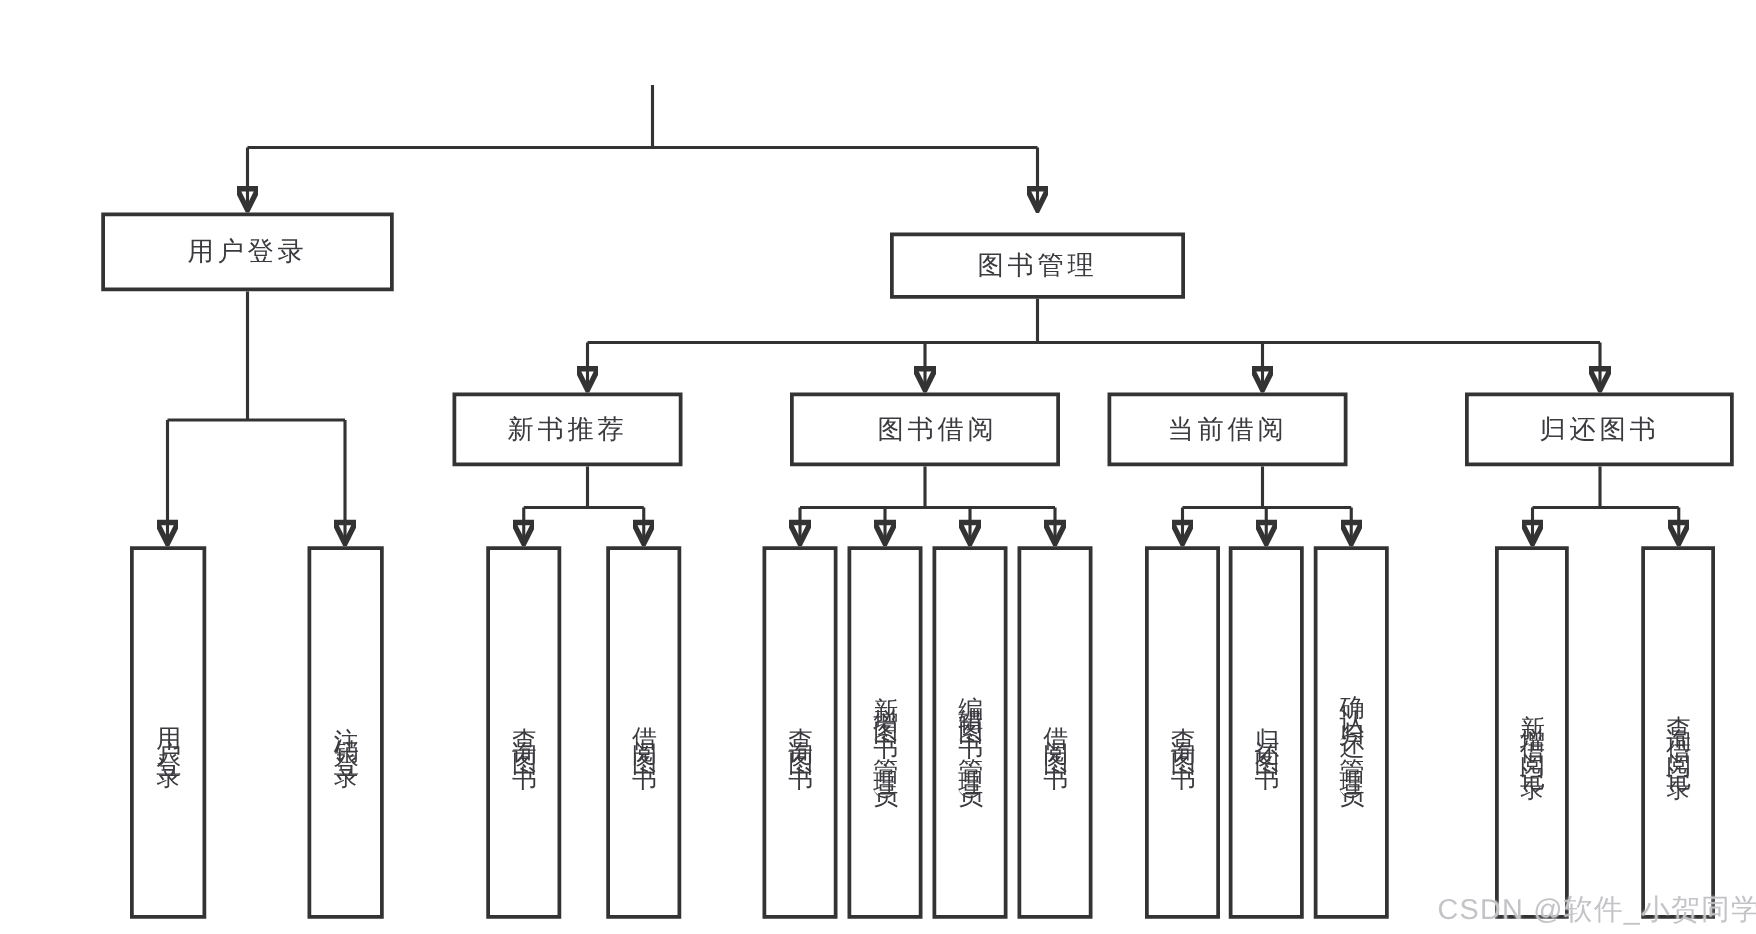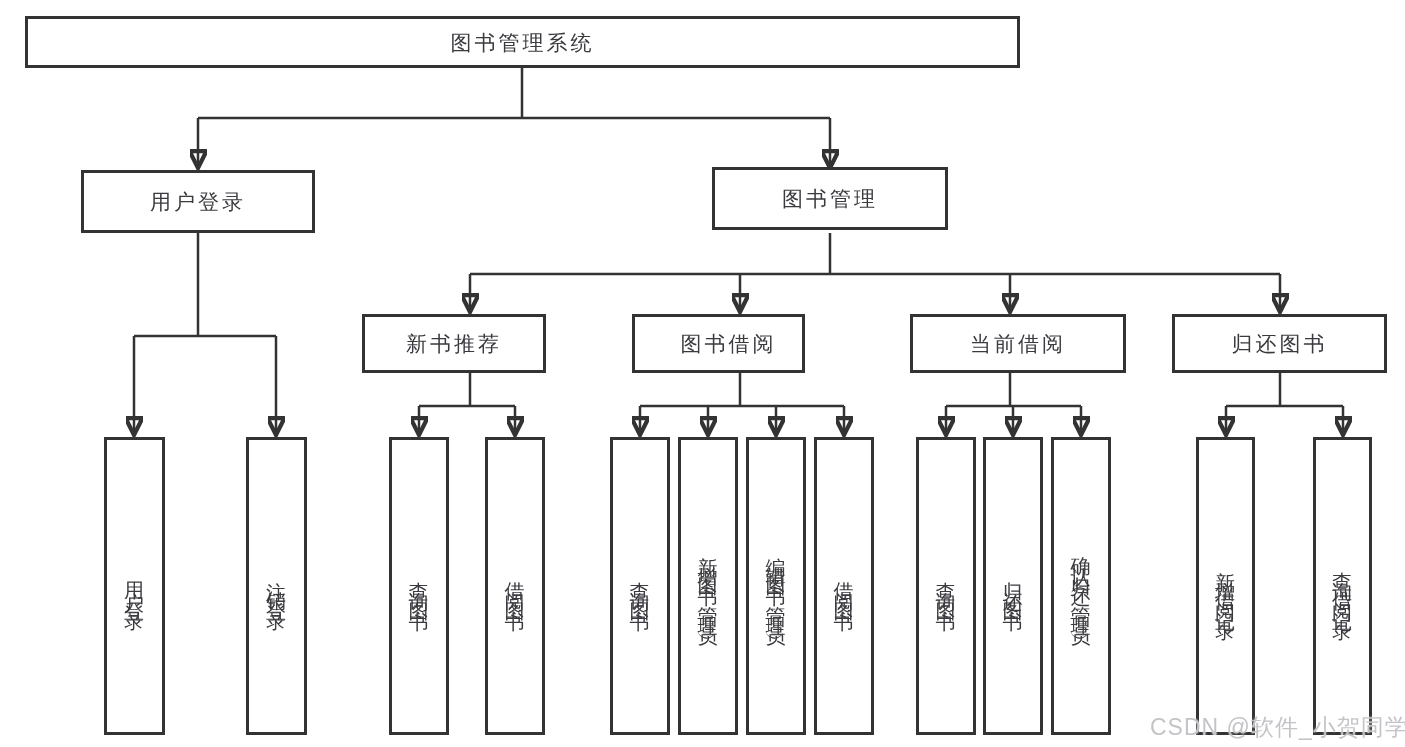--- a/index.html
+++ b/index.html
@@ -103,28 +103,27 @@
     <path d="M1010,373 V406 M946,406 H1081"></path>
     <line x1="946" y1="406" x2="946" y2="435" marker-end="url(#arrow)"></line>
     <line x1="1013" y1="406" x2="1013" y2="435" marker-end="url(#arrow)"></line>
     <line x1="1081" y1="406" x2="1081" y2="435" marker-end="url(#arrow)"></line>
 
     <path d="M1280,373 V406 M1226,406 H1343"></path>
     <line x1="1226" y1="406" x2="1226" y2="435" marker-end="url(#arrow)"></line>
     <line x1="1343" y1="406" x2="1343" y2="435" marker-end="url(#arrow)"></line>
   </svg>
 
-  <div class="node hnode" style="left:25px; top:16px; width:995px; height:52px;">图书管理系统</div>
 
   <div class="node hnode" style="left:81px; top:170px; width:234px; height:63px;">用户登录</div>
-  <div class="node hnode" style="left:712px; top:167px; width:236px; height:63px;">图书管理</div>
+  <div class="node hnode" style="left:712px; top:186px; width:236px; height:53px;">图书管理</div>
 
   <div class="node hnode" style="left:362px; top:314px; width:184px; height:59px;">新书推荐</div>
-  <div class="node hnode" style="left:632px; top:314px; width:173px; height:59px;padding-left:20px;">图书借阅</div>
-  <div class="node hnode" style="left:910px; top:314px; width:216px; height:59px;">当前借阅</div>
+  <div class="node hnode" style="left:632px; top:314px; width:216px; height:59px;padding-left:20px;">图书借阅</div>
+  <div class="node hnode" style="left:886px; top:314px; width:192px; height:59px;font-family:Liberation Serif, serif;">当前借阅</div>
   <div class="node hnode" style="left:1172px; top:314px; width:215px; height:59px;">归还图书</div>
 
   <div class="node vnode" style="left:104px; top:437px; width:61px; height:298px;">用户登录</div>
   <div class="node vnode" style="left:246px; top:437px; width:61px; height:298px;">注销登录</div>
 
   <div class="node vnode" style="left:389px; top:437px; width:60px; height:298px;">查询图书</div>
   <div class="node vnode" style="left:485px; top:437px; width:60px; height:298px;">借阅图书</div>
 
   <div class="node vnode" style="left:610px; top:437px; width:60px; height:298px;">查询图书</div>
   <div class="node vnode" style="left:678px; top:437px; width:60px; height:298px;">新增图书（管理员）</div>

